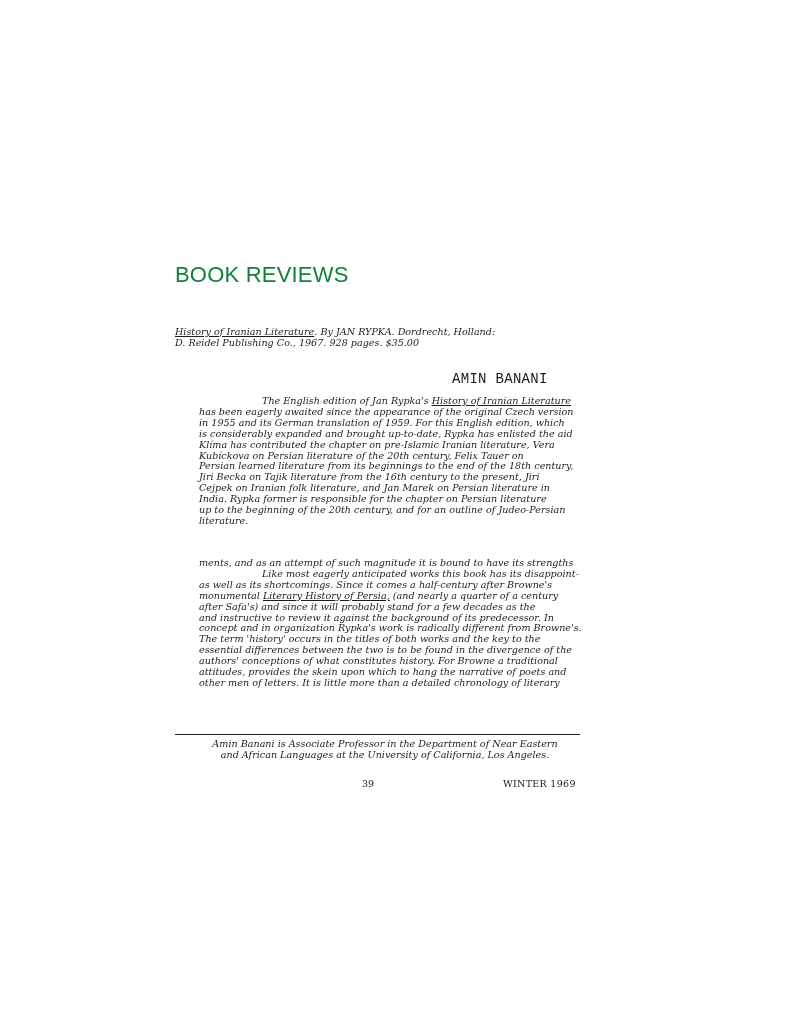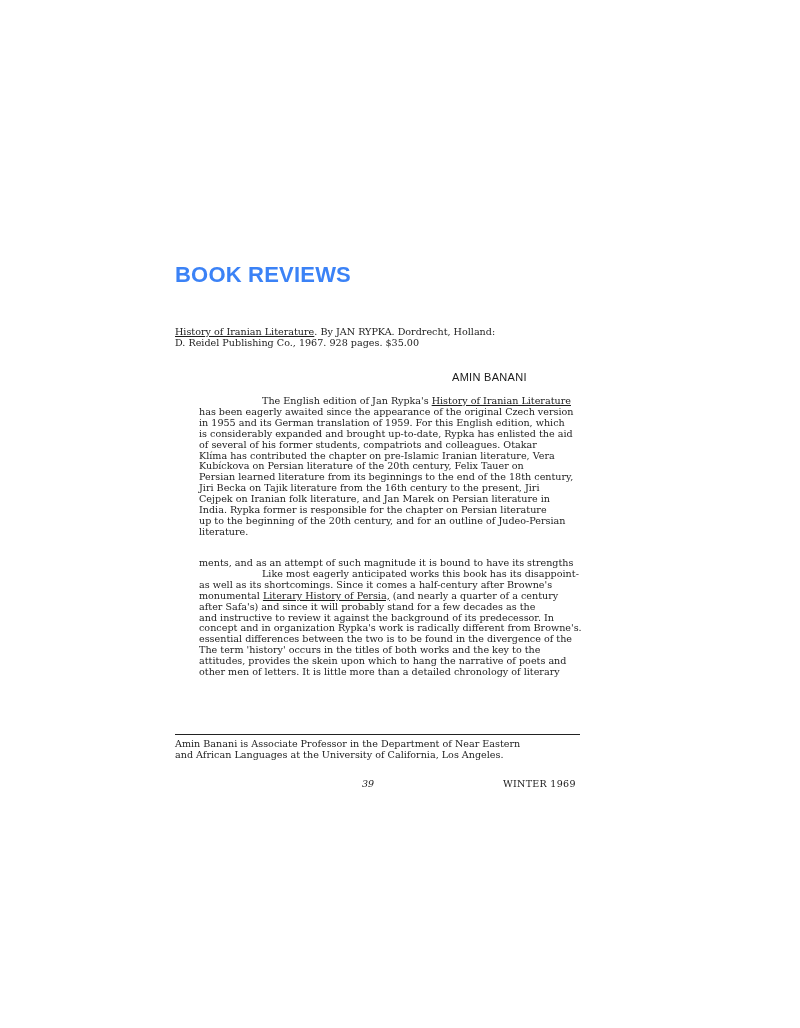--- a/index.html
+++ b/index.html
@@ -7,53 +7,54 @@
       width: 800px; height: 1028px;
       background: #ffffff;
       position: relative;
       overflow: hidden;
       color: #1a1a1a;
     }
     .page { position: absolute; left: 0; top: 0; width: 800px; height: 1028px; }
     .heading {
       position: absolute; left: 175px; top: 262px;
       font-family: "Liberation Sans", sans-serif;
-      font-size: 22px; font-weight: bold; letter-spacing: 0.2px;
-      color: #3b82f6; margin: 0; white-space: nowrap;
+      font-size: 22px; font-weight: normal; letter-spacing: 0.2px;
+      color: #15803d; margin: 0; white-space: nowrap;
     }
     .serif {
       font-family: "DejaVu Serif", serif;
       font-size: 9.6px;
       line-height: 10.9px;
       color: #1c1c1c;
+      font-style: italic;
     }
     .citation {
       position: absolute; left: 175px; top: 327px; width: 420px;
     }
     .citation .line { white-space: nowrap; display: block; }
     .u { text-decoration: underline; text-underline-offset: 1px; }
     .author {
       position: absolute; left: 452px; top: 371px;
-      font-family: Liberation Sans, sans-serif; font-size: 11px; letter-spacing: 0.3px;
+      font-family: Liberation Mono, monospace; font-size: 14px; letter-spacing: 0.3px;
       white-space: nowrap;
     }
     .para { position: absolute; left: 175px; width: 412px; margin-left: 24px; }
     .para .ln { display: block; white-space: nowrap; }
     .p1 { top: 396px; }
     .p2 { top: 558px; }
     .indent { padding-left: 63px; }
     .rule {
       position: absolute; left: 175px; top: 734px; width: 405px; height: 0;
       border-top: 1px solid #222;
     }
-    .footnote { position: absolute; left: 175px; top: 739px; width: 420px; }
+    .footnote { position: absolute; left: 175px; top: 739px; width: 420px; text-align: center; }
     .footnote .ln { display: block; white-space: nowrap; }
     .pagenum {
       position: absolute; left: 362px; top: 778px;
-      font-family: "DejaVu Serif", serif; font-size: 9.5px; font-style: italic;
+      font-family: "DejaVu Serif", serif; font-size: 9.5px;
     }
     .issue {
       position: absolute; left: 503px; top: 778px;
       font-family: "DejaVu Serif", serif; font-size: 9.5px; letter-spacing: 0.3px;
       white-space: nowrap;
     }
   </style>
 </head>
 <body>
 
@@ -66,41 +67,41 @@
     <span class="line">D. Reidel Publishing Co., 1967.  928 pages.  $35.00</span>
   </div>
 
   <div class="author">AMIN BANANI</div>
 
   <div class="para p1 serif" id="p1">
       <span class="ln indent"><span>The English edition of Jan Rypka's </span><span class="u">History of Iranian Literature</span></span>
       <span class="ln"><span>has been eagerly awaited since the appearance of the original Czech version</span></span>
       <span class="ln"><span>in 1955 and its German translation of 1959.  For this English edition, which</span></span>
       <span class="ln"><span>is considerably expanded and brought up-to-date, Rypka has enlisted the aid</span></span>
-      <span class="ln"><span>of several of his former students, compatriots and colleagues.  Otakar</span></span>
       <span class="ln"><span>Klíma has contributed the chapter on pre-Islamic Iranian literature,  Vera</span></span>
       <span class="ln"><span>Kubíckova on Persian literature of the 20th century,  Felix Tauer on</span></span>
       <span class="ln"><span>Persian learned literature from its beginnings to the end of the 18th century,</span></span>
       <span class="ln"><span>Jiri Becka on Tajik literature from the 16th century to the present,  Jiri</span></span>
       <span class="ln"><span>Cejpek on Iranian folk literature, and Jan Marek on Persian literature in</span></span>
       <span class="ln"><span>India.  Rypka former is responsible for the chapter on   Persian literature</span></span>
       <span class="ln"><span>up to the beginning of the 20th century, and for an outline of Judeo-Persian</span></span>
       <span class="ln"><span>literature.</span></span>
     </div>
 
   <div class="para p2 serif" id="p2">
       <span class="ln"><span>ments, and as an attempt of such magnitude it is bound to have its strengths</span></span>
       <span class="ln indent"><span>Like most eagerly anticipated works this book has its disappoint-</span></span>
       <span class="ln"><span>as well as its shortcomings.  Since it comes a half-century after Browne's</span></span>
       <span class="ln"><span>monumental </span><span class="u">Literary History of Persia,</span><span> (and nearly a quarter of a century</span></span>
       <span class="ln"><span>after Safa's) and since it will probably stand for a few decades as the</span></span>
       <span class="ln"><span>and instructive to review it against the background of its predecessor.  In</span></span>
       <span class="ln"><span>concept and in organization Rypka's work is radically different from Browne's.</span></span>
+      <span class="ln"><span>The term 'history' occurs in the titles of both works and the key to the</span></span>
       <span class="ln"><span>essential differences between the two is to be found in the divergence of the</span></span>
-      <span class="ln"><span>The term 'history' occurs in the titles of both works and the key to the</span></span>
+      <span class="ln"><span>authors' conceptions of what constitutes history.  For Browne a traditional</span></span>
       <span class="ln"><span>attitudes, provides the skein upon which to hang the narrative of  poets and</span></span>
       <span class="ln"><span>other men of letters.  It is little more than a detailed chronology of literary</span></span>
     </div>
 
   <div class="rule"></div>
 
   <div class="footnote serif">
     <span class="ln">Amin Banani is Associate Professor in the Department of Near Eastern</span>
     <span class="ln">and African Languages at the University of California,  Los Angeles.</span>
   </div>

